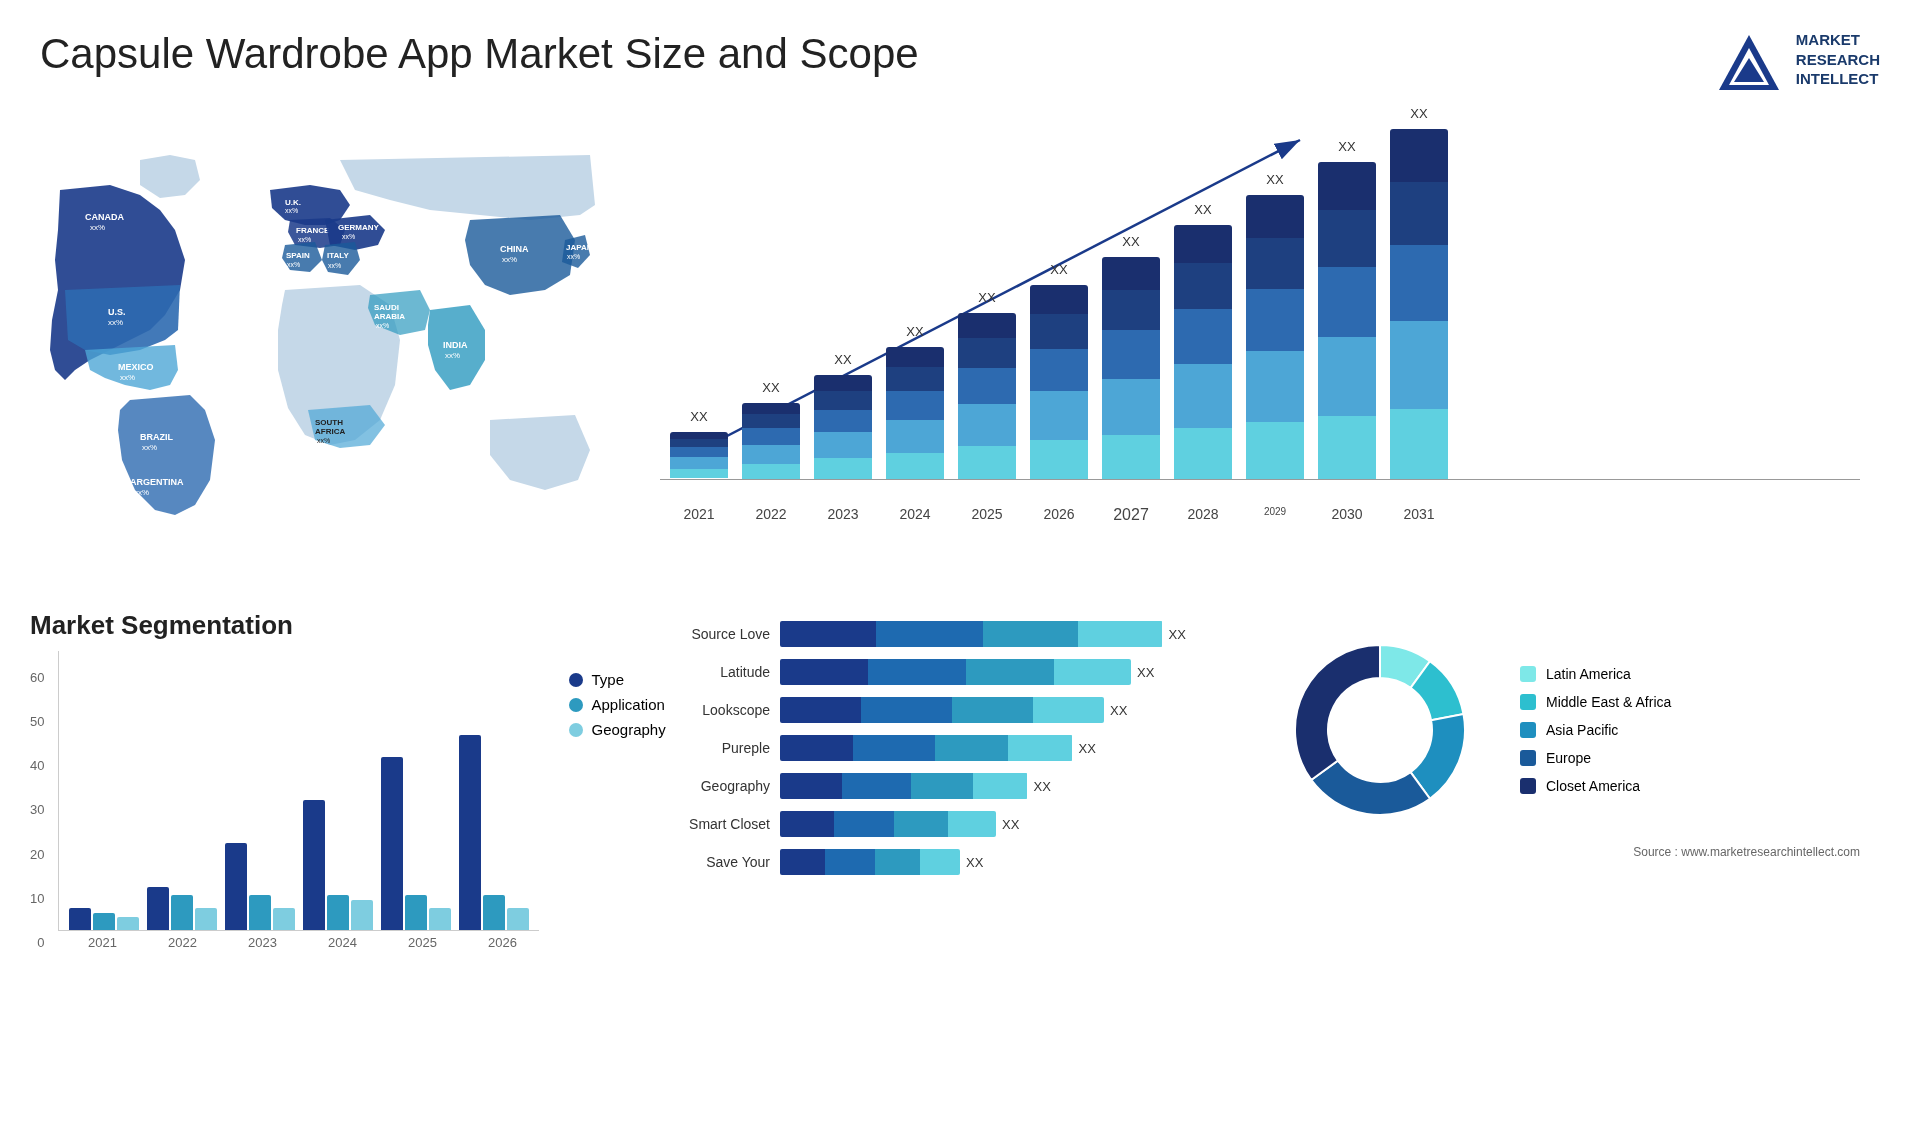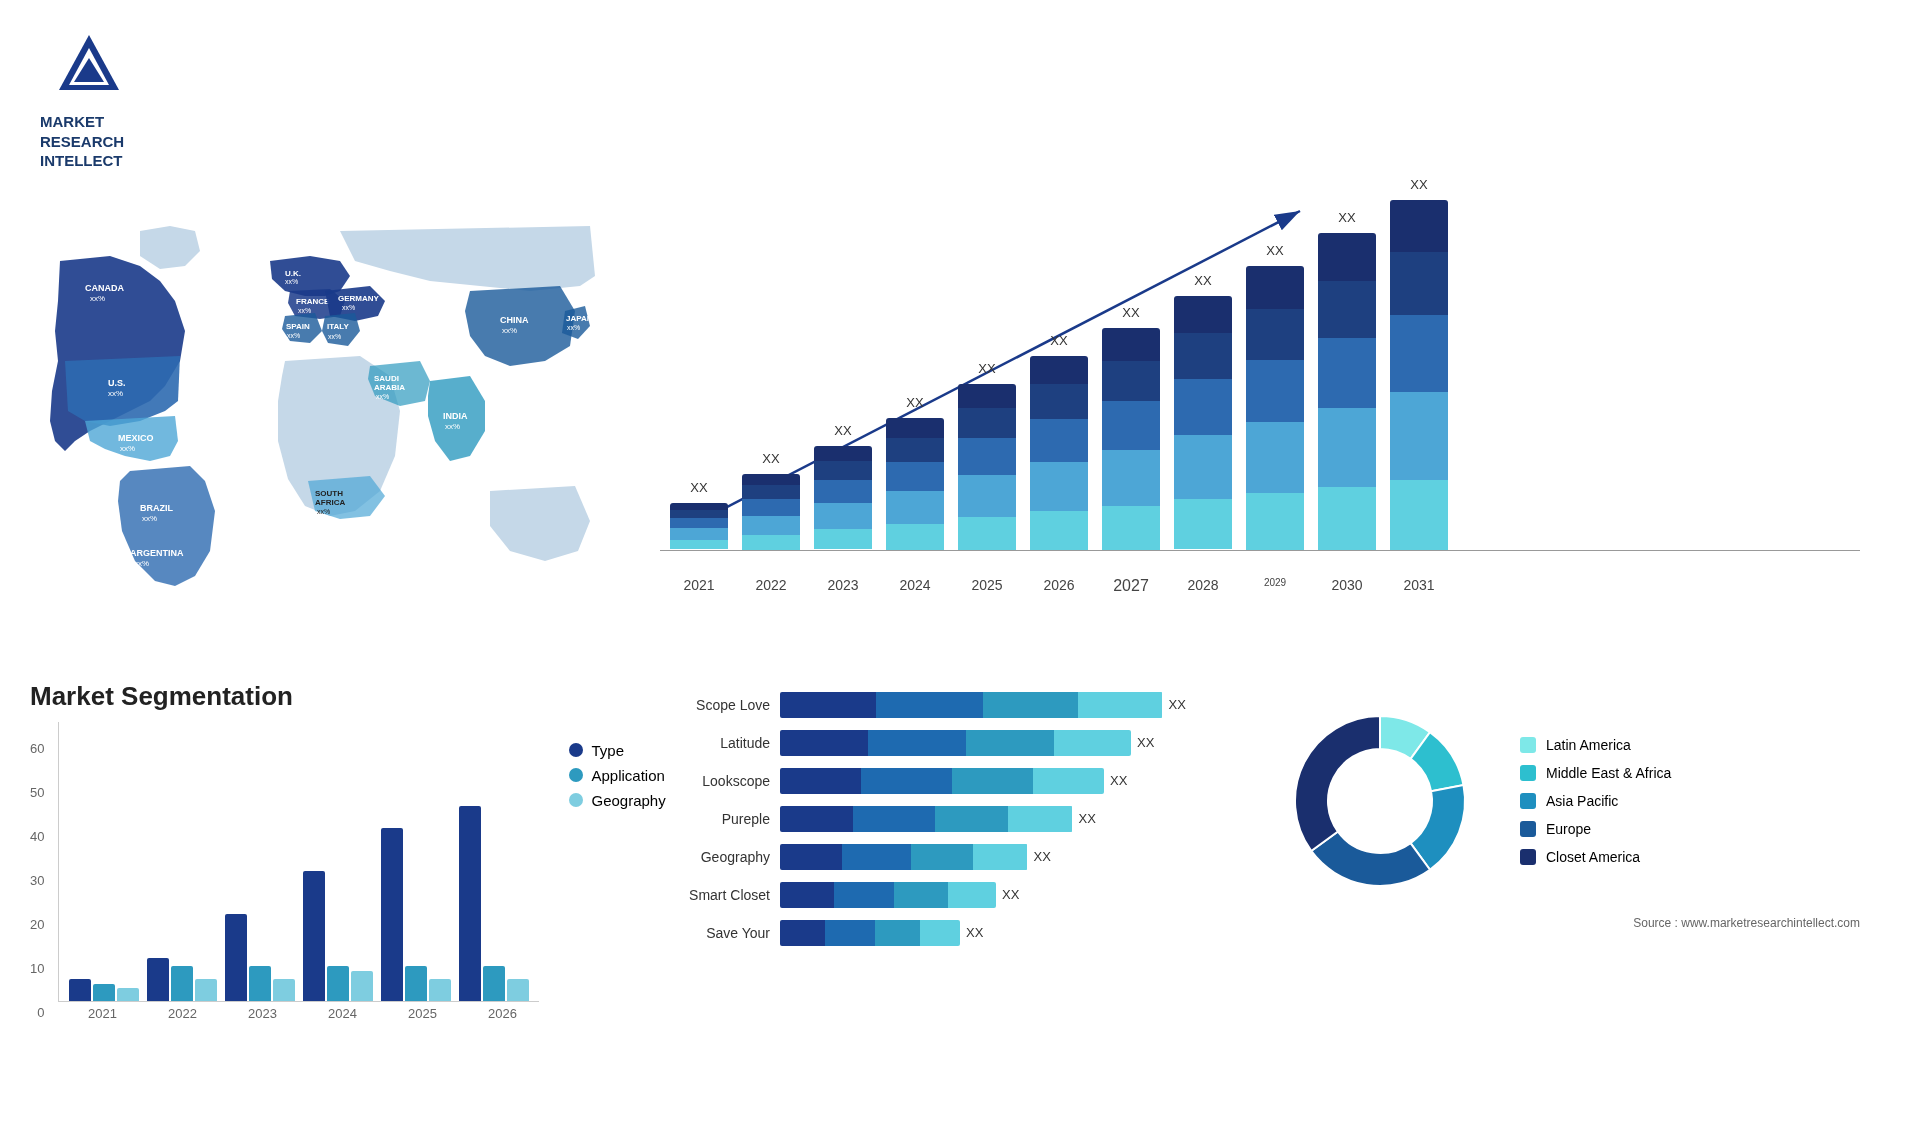--- a/index.html
+++ b/index.html
@@ -19,23 +19,22 @@
       justify-content: space-between;
       align-items: flex-start;
     }
     .main-title {
       font-size: 42px;
       font-weight: 400;
       color: #222;
     }
     .logo-area {
       display: flex;
-      align-items: flex-end;
+      align-items: flex-start;
       gap: 12px;
-      flex-direction: column;
     }
     .logo-icon {
       width: 70px;
       height: 70px;
     }
     .logo-text {
       font-size: 15px;
       font-weight: 700;
       color: #1a3a6b;
       line-height: 1.3;
@@ -247,20 +246,21 @@
     
     .world-map {
       width: 580px;
       height: 420px;
     }
   </style>
 </head>
 <body>
 
 <div class="header">
+  <h1 class="main-title">Capsule Wardrobe App Market Size and Scope</h1>
   <div class="logo-area">
     <svg class="logo-icon" viewBox="0 0 70 70">
       <polygon points="35,5 65,60 5,60" fill="#1a3a8a"></polygon>
       <polygon points="35,18 55,55 15,55" fill="white"></polygon>
       <polygon points="35,28 50,52 20,52" fill="#1a3a8a"></polygon>
     </svg>
     <div class="logo-text">
       <div>MARKET</div>
       <div>RESEARCH</div>
       <div>INTELLECT</div>
@@ -561,21 +561,21 @@
             <div class="legend-dot" style="background: rgb(126, 205, 224);"></div>
             <span>Geography</span>
           </div>
         </div>
     </div>
   </div>
 
   <div class="players-section">
     <div class="player-bars-list" id="playerBarsList">
         <div class="player-row">
-          <div class="player-name">Scope Love</div>
+          <div class="player-name">Source Love</div>
           <div class="player-bar-container">
             <div style="height: 26px; width: 85%; display: flex; border-radius: 2px; overflow: hidden;">
               <div style="height: 100%; width: 25%; background: rgb(26, 58, 138);"></div>
               <div style="height: 100%; width: 28%; background: rgb(30, 106, 176);"></div>
               <div style="height: 100%; width: 25%; background: rgb(45, 154, 191);"></div>
               <div style="height: 100%; width: 22%; background: rgb(95, 208, 224);"></div>
             </div>
             <div class="player-xx">XX</div>
           </div>
         </div>

